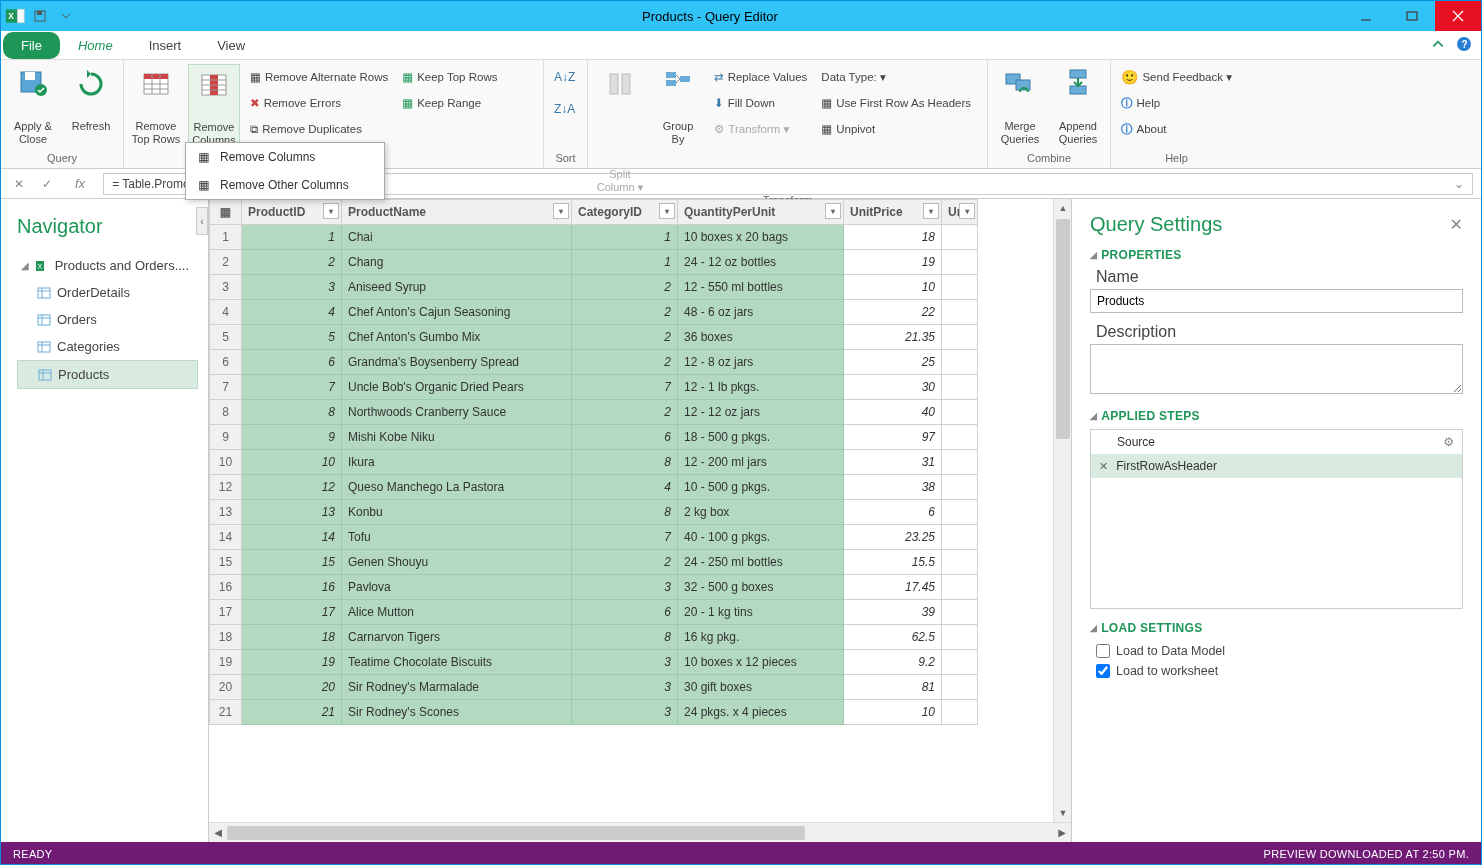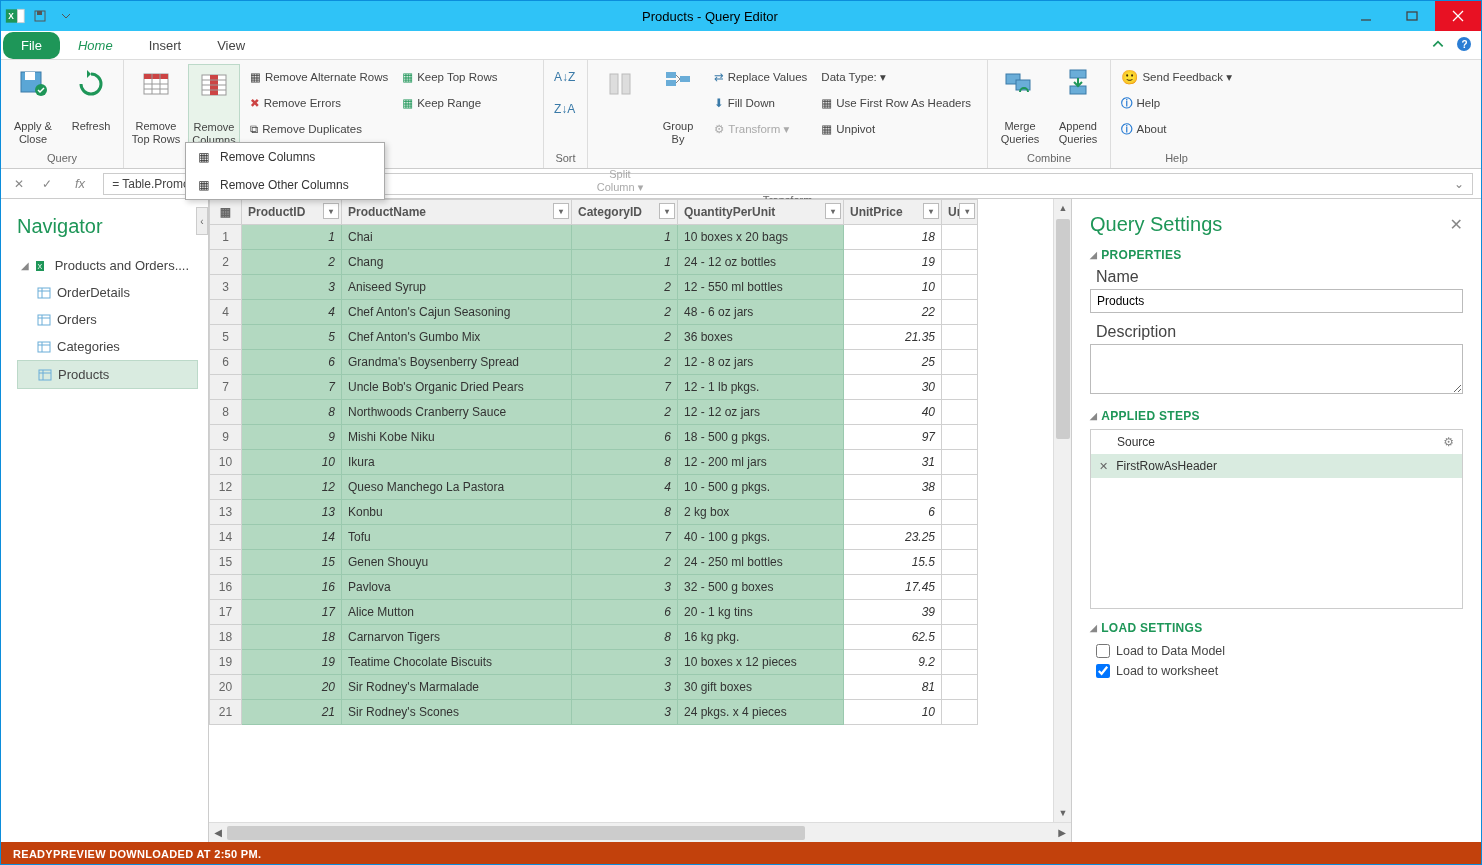--- a/index.html
+++ b/index.html
@@ -95,21 +95,21 @@
 .prop-textarea { width:100%; height:50px; border:1px solid #bbb; padding:4px 6px; font-size:12px;}
 .steps-box { border:1px solid #ccc; height:180px; font-size:12px; }
 .steps-box .step { display:flex; align-items:center; justify-content:space-between; padding:5px 8px; cursor:pointer; }
 .steps-box .step.selected { background:#d9ebe0; }
 .steps-box .step .gear { color:#888; font-size:12px;}
 .steps-box .step .del { color:#666; font-size:11px; margin-right:4px;}
 .check-row { display:flex; align-items:center; gap:6px; padding:3px 6px; font-size:12.5px; color:#444;}
 .check-row input { width:14px; height:14px;}
 
 
-.status-bar { height:24px; background:#c2410c; color:#fff; display:flex; align-items:center; justify-content:flex-start; padding:0 12px; font-size:11px; letter-spacing:.3px;font-weight:bold;}
+.status-bar { height:24px; background:#701a75; color:#fff; display:flex; align-items:center; justify-content:space-between; padding:0 12px; font-size:11px; letter-spacing:.3px;}
 </style>
 </head>
 <body>
 
 <div class="title-bar">
   <div class="qat">
     <span class="excel-icon">
       <svg viewBox="0 0 24 24">
           <rect x="1" y="4" width="14" height="16" fill="#1e9658"></rect>
           <text x="4" y="16" fill="#fff" font-size="10" font-weight="bold">X</text>

